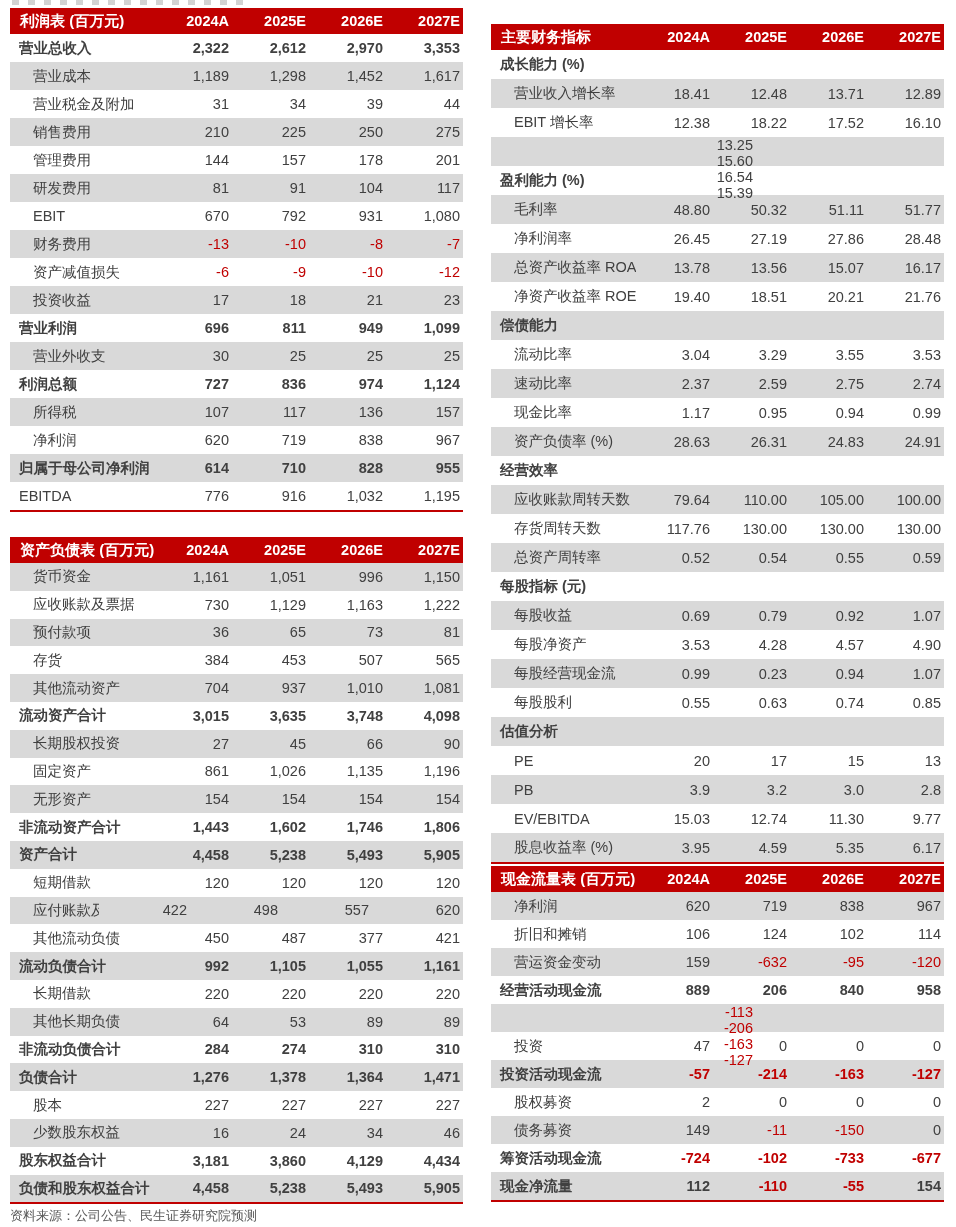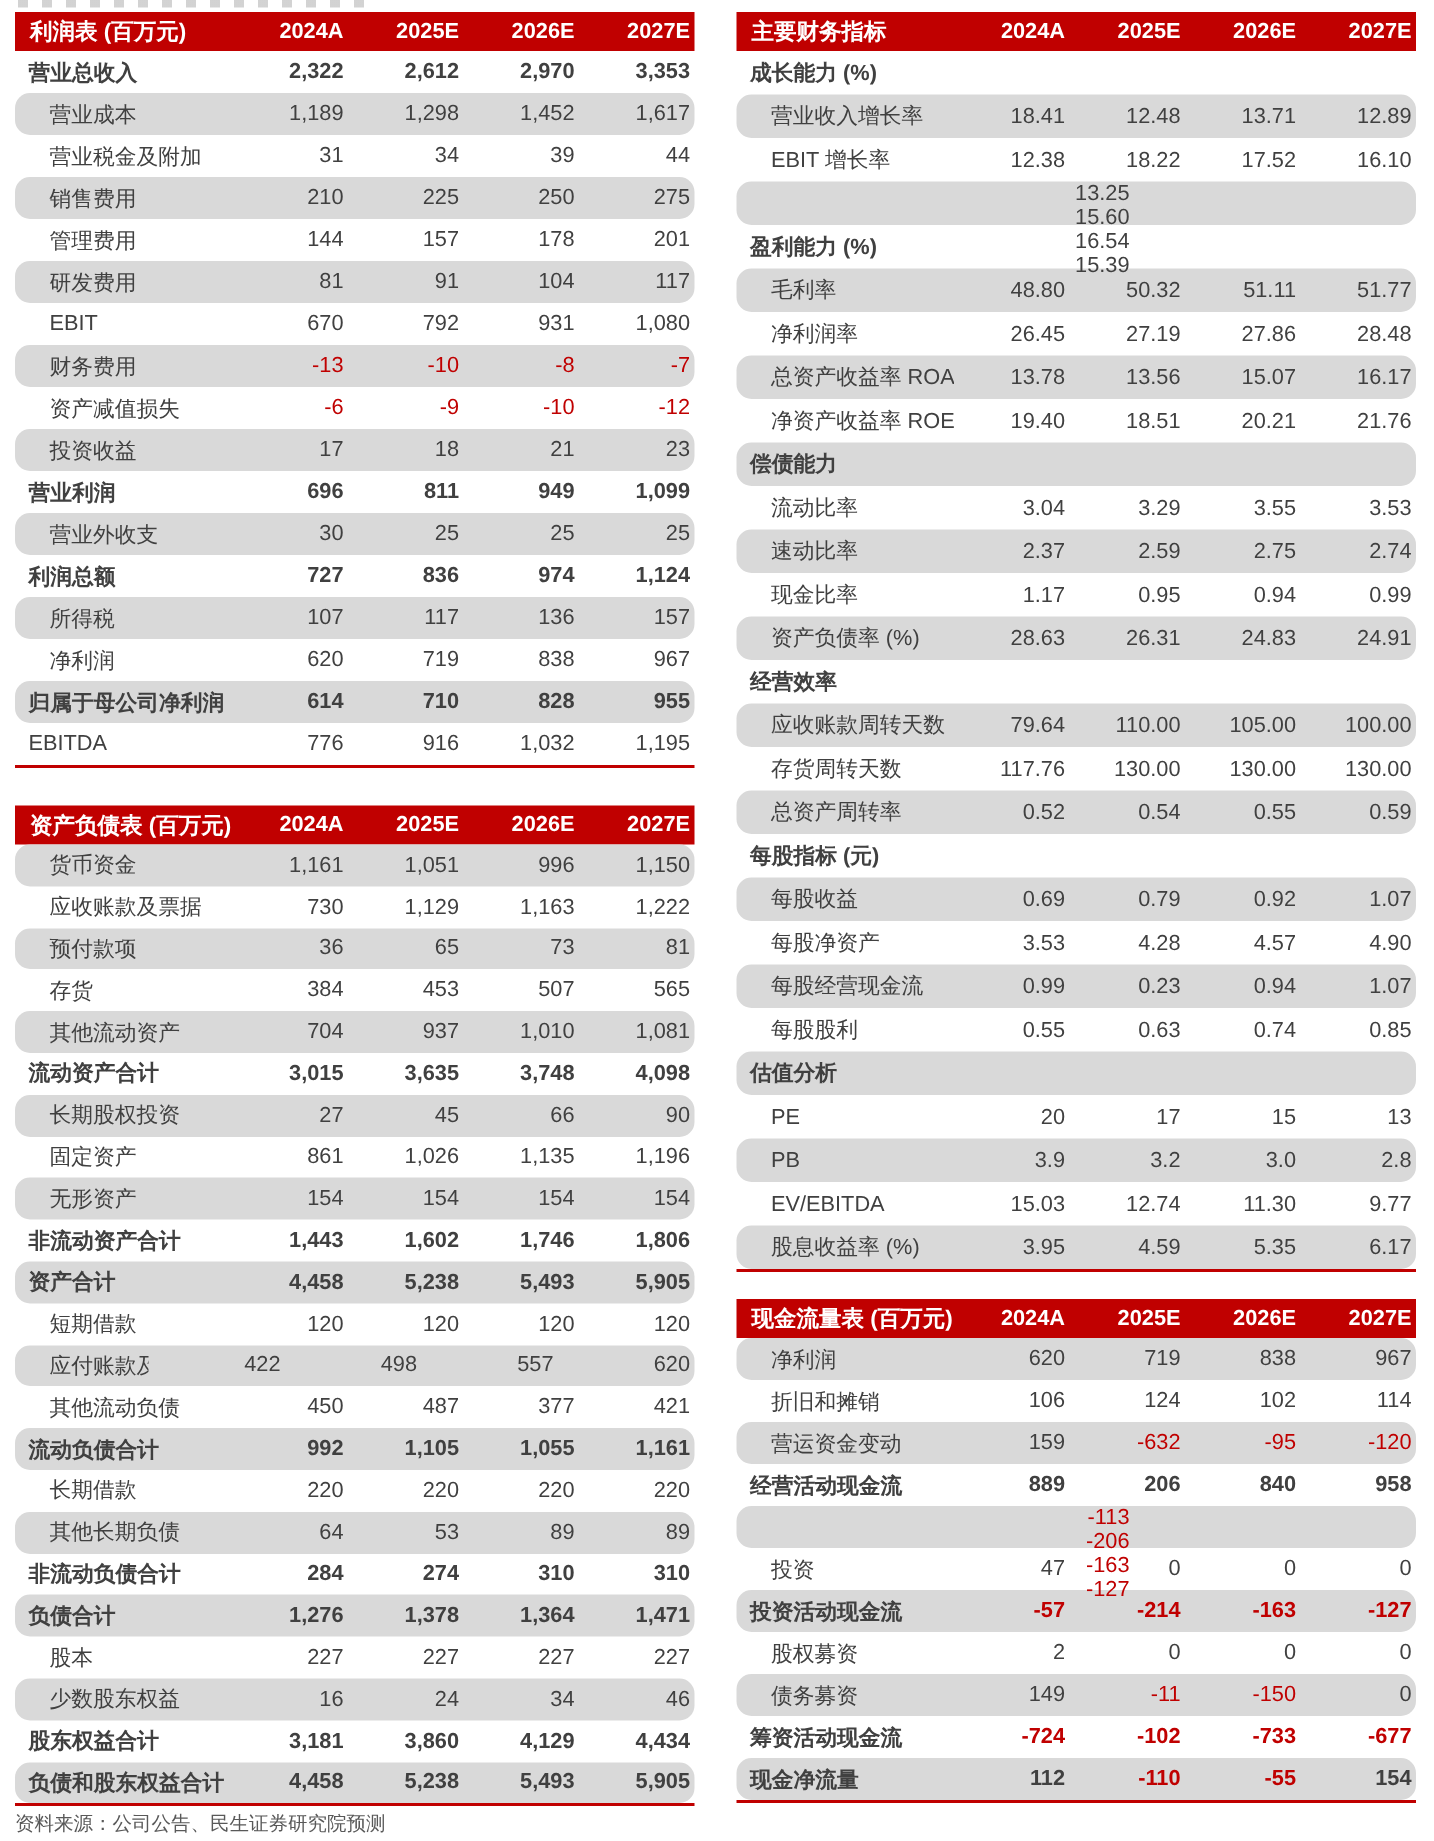--- a/index.html
+++ b/index.html
@@ -9,21 +9,21 @@
     -webkit-font-smoothing:antialiased;
   }
   .fin-table{position:absolute;border-bottom:2px solid var(--accent,#C00000);}
   .thead{
     display:flex;align-items:center;height:26px;
     background:var(--accent,#C00000);color:#ffffff;font-weight:bold;
   }
   .thead .title{flex:1;padding-left:10px;font-size:15px;white-space:nowrap;}
   .thead .num{font-size:14.5px;}
   .trow{display:flex;align-items:center;font-size:14.5px;color:var(--text,#404040);}
-  .trow.shade{background:var(--shade,#D9D9D9);border-radius:10px;}
+  .trow.shade{background:var(--shade,#D9D9D9);}
   .trow.bold{font-weight:bold;}
   .label{flex:1;padding-left:9px;white-space:nowrap;overflow:hidden;}
   .label.indent{padding-left:23px;}
   .num{width:74px;text-align:right;padding-right:3px;white-space:nowrap;}
   .num.neg{color:var(--accent,#C00000);}
   .footer{position:absolute;left:10px;top:1207px;font-size:13px;color:#595959;white-space:nowrap;}
   .top-fragment{
     position:absolute;left:12px;top:0;width:235px;height:5px;opacity:.75;
     background:repeating-linear-gradient(90deg,#c4c4c4 0 7px,transparent 7px 16px);
   }
@@ -154,21 +154,21 @@
       <div class="num">955</div>
     </div>
     <div class="trow" style="height: 28px;">
       <div class="label">EBITDA</div>
       <div class="num">776</div>
       <div class="num">916</div>
       <div class="num">1,032</div>
       <div class="num">1,195</div>
     </div>
   </div>
-<div class="fin-table" style="left: 491px; top: 8px; width: 453px;">
+<div class="fin-table" style="left: 491px; top: 24px; width: 453px;">
     <div class="thead">
       <div class="title">主要财务指标</div>
       <div class="num">2024A</div>
       <div class="num">2025E</div>
       <div class="num">2026E</div>
       <div class="num">2027E</div>
     </div>
     <div class="trow bold" style="height: 29px;">
       <div class="label">成长能力 (%)</div>
       <div class="num"></div>

